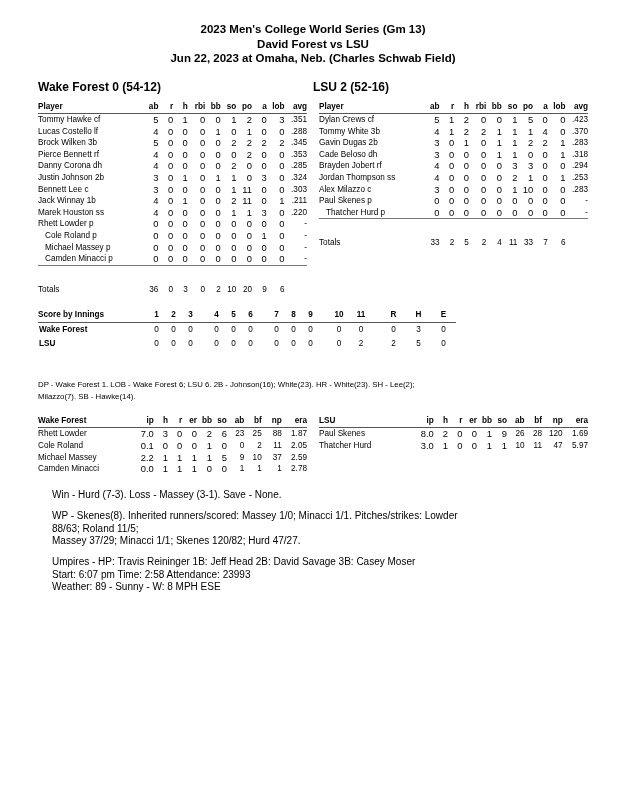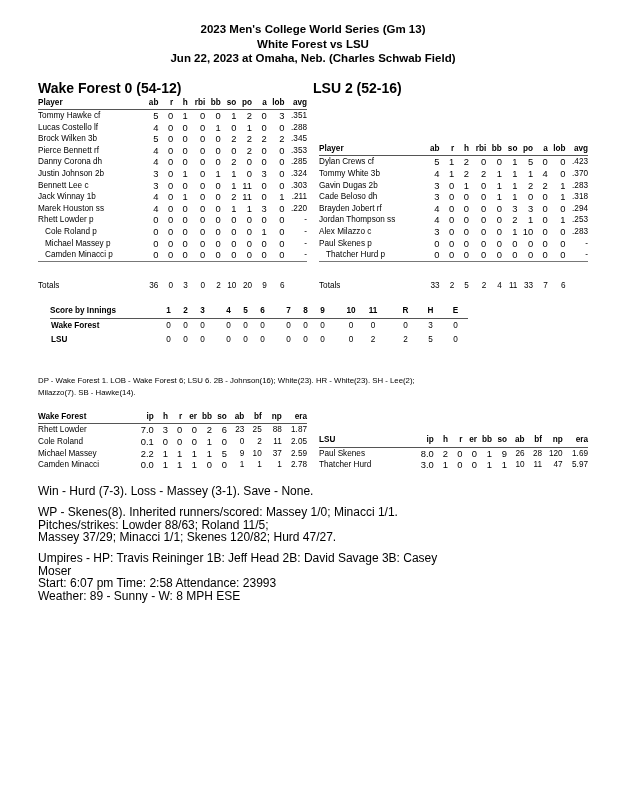--- a/index.html
+++ b/index.html
@@ -29,32 +29,31 @@
     font-size: 11.5px;
     line-height: 14.5px;
     margin-bottom: 14px;
   }
   .title-block div { white-space: nowrap; }
 
   
   .team-line-row {
     display: flex;
     font-weight: bold;
-    font-size: 14px;
-    margin-bottom: 1px;
+    font-size: 12px;
+    margin-bottom: 7px;
     justify-content: center;
   }
   .team-line-row .col-left { width: 280px; }
   .team-line-row .col-right { width: 280px; }
 
   
   .two-col {
     display: flex;
     gap: 12px;
-    align-items: flex-end;
   }
   .col-left { width: 280px; }
   .col-right { width: 280px; }
 
   table.stat {
     border-collapse: collapse;
     width: 100%;
     font-size: 8.2px;
     line-height: 11.6px;
   }
@@ -88,21 +87,21 @@
   }
   table.stat tr.totals td.name-col { font-weight: normal; }
 
   
   .bat col.c-name { width: 112px; }
   .bat col.c-s    { width: 17px; }
   .bat col.c-s3   { width: 19px; }
   .bat col.c-avg  { width: 24px; }
 
   
-  .innings-wrap { margin-top: 14px; margin-left: 12px; }
+  .innings-wrap { margin-top: 14px; }
   table.innings {
     border-collapse: collapse;
     font-size: 8.2px;
     line-height: 11.8px;
   }
   table.innings th {
     font-weight: bold;
     text-align: center;
     border-bottom: 1px solid #555;
     padding: 0 0 1px 0;
@@ -137,35 +136,36 @@
   .pit col.p-ab   { width: 19px; }
   .pit col.p-np   { width: 22px; }
   .pit col.p-era  { width: 27px; }
   table.stat.pit th.name-col { font-weight: bold; }
   table.stat.pit td.name-col { font-weight: normal; }
   table.stat.pit td.big { font-size: 9.4px; }
 
   
   .footer-notes {
     margin-top: 14px;
-    font-size: 12px;
+    font-size: 10px;
     line-height: 12.4px;
     max-width: 410px;
+    margin-left: 14px;
   }
   .footer-notes .grp { margin-bottom: 9px; }
   .footer-notes .grp:last-child { margin-bottom: 0; }
 </style>
 </head>
 <body>
 
 <div class="page">
 
   <div class="title-block">
     <div>2023 Men's College World Series (Gm 13)</div>
-    <div>White Forest vs LSU</div>
+    <div>David Forest vs LSU</div>
     <div>Jun 22, 2023 at Omaha, Neb. (Charles Schwab Field)</div>
   </div>
 
   <div class="team-line-row">
     <div class="col-left">Wake Forest 0 (54-12)</div>
     <div class="col-right">LSU 2 (52-16)</div>
   </div>
 
   <div class="two-col">
 

